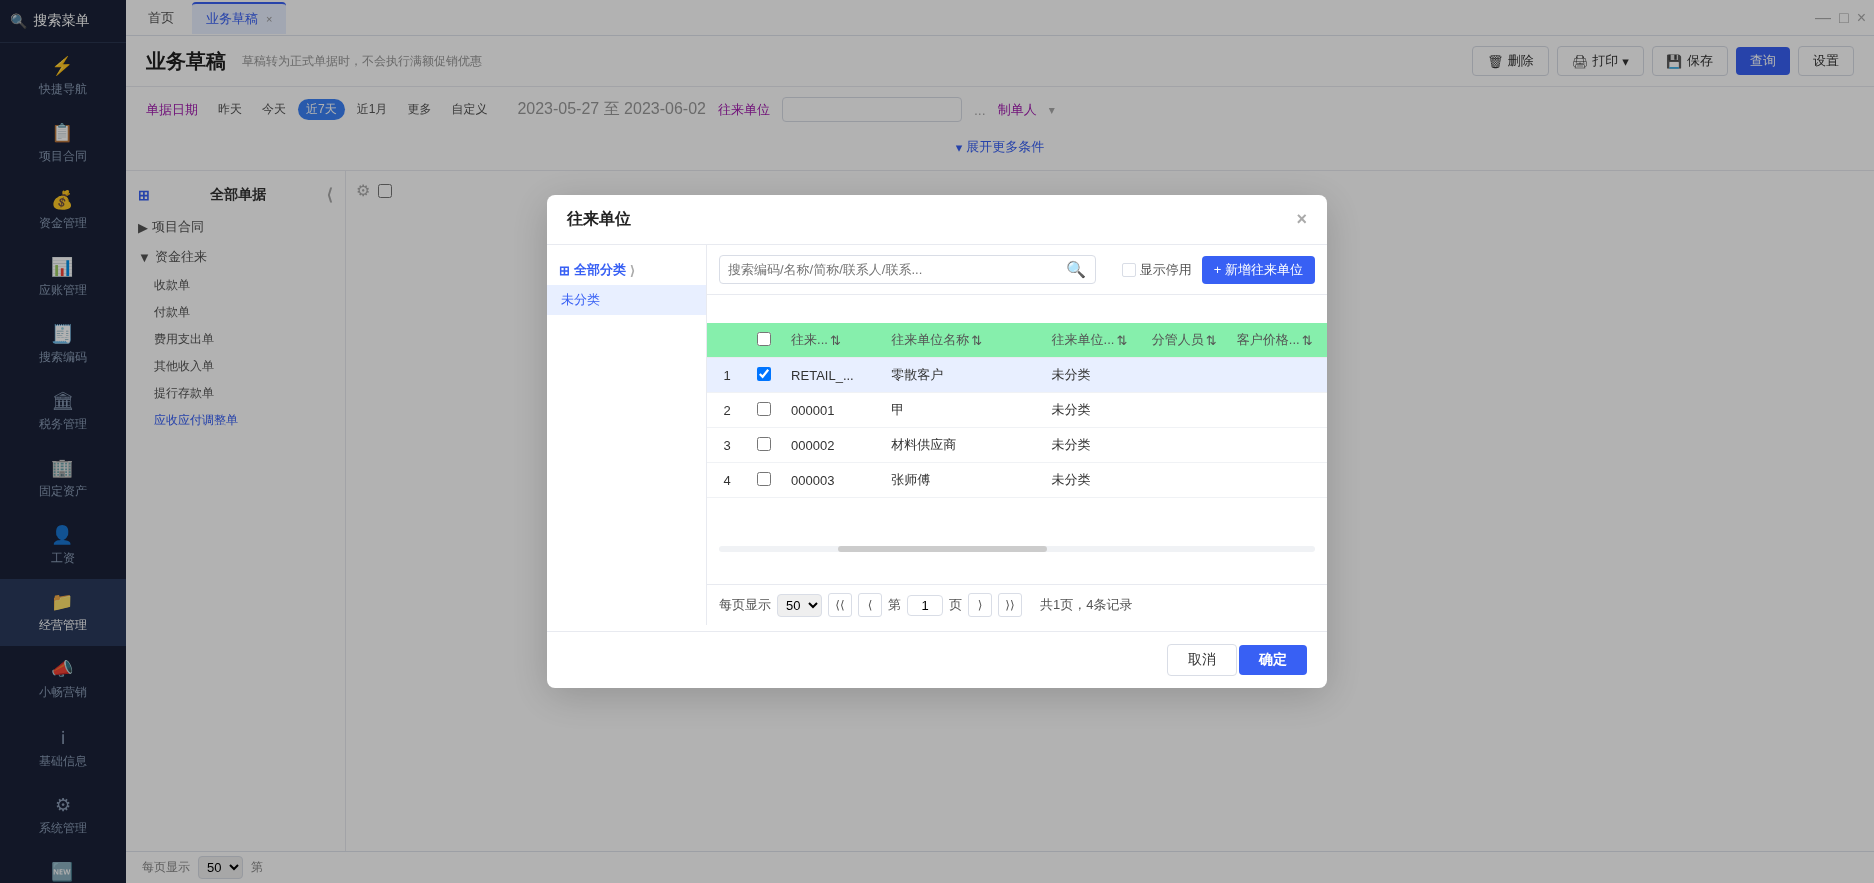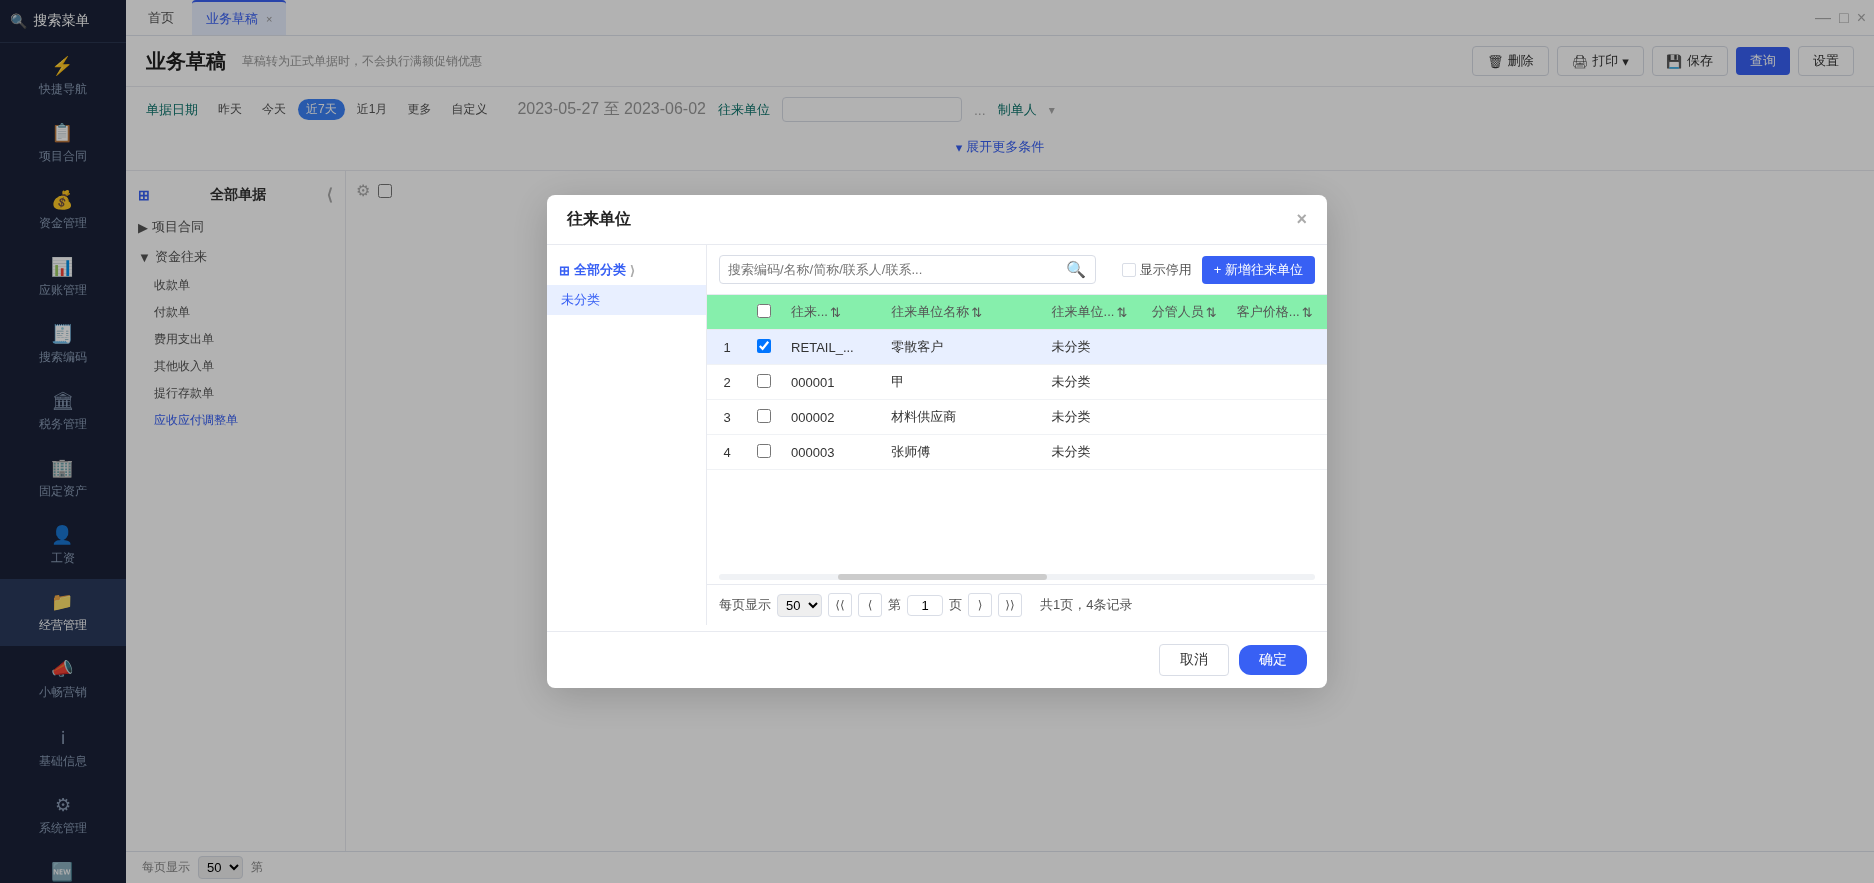--- a/index.html
+++ b/index.html
@@ -43,20 +43,21 @@
       display: flex;
       flex-direction: column;
       background: #f0f2f5;
       overflow: hidden;
     }
 
     
     .tab-bar {
       background: #fff;
       display: flex;
+      align-items: center;
       border-bottom: 1px solid #e0e4ed;
       height: 36px;
       padding: 0 8px;
       gap: 4px;
     }
     .tab-item {
       padding: 6px 14px;
       font-size: 13px;
       cursor: pointer;
       color: #555;
@@ -110,21 +111,21 @@
     
     .filter-bar {
       background: #fff;
       padding: 10px 20px;
       display: flex;
       align-items: center;
       gap: 12px;
       border-bottom: 1px solid #e8eaf0;
       flex-wrap: wrap;
     }
-    .filter-label { font-size: 13px; color: #0f766e; }
+    .filter-label { font-size: 13px; color: #a21caf; }
     .date-pills { display: flex; gap: 4px; }
     .date-pill {
       padding: 2px 8px;
       border-radius: 12px;
       font-size: 12px;
       cursor: pointer;
       color: #555;
     }
     .date-pill.active { background: #3b82f6; color: #fff; }
     .date-range { font-size: 16px; color: #999; margin-left: 10px; }
@@ -253,21 +254,21 @@
       gap: 4px;
     }
     .dialog-left-collapse { cursor: pointer; color: #aaa; }
     .dialog-left-item {
       padding: 6px 14px;
       font-size: 13px;
       color: #333;
       cursor: pointer;
     }
     .dialog-left-item.active { background: #e8efff; color: #3860f4; }
-    .dialog-right { flex: 1; display: flex; flex-direction: column; overflow: hidden; }
+    .dialog-right { flex: 1; display: flex; flex-direction: column; overflow: hidden; gap: 28px; }
     .dialog-toolbar {
       padding: 10px 12px;
       display: flex;
       align-items: center;
       gap: 10px;
       border-bottom: 1px solid #e8eaf0;
     }
     .dialog-search {
       display: flex;
       align-items: center;
@@ -372,41 +373,42 @@
       border-radius: 4px;
       padding: 2px 4px;
       font-size: 13px;
       text-align: center;
     }
     .dialog-footer {
       padding: 12px 20px;
       display: flex;
       align-items: center;
       justify-content: flex-end;
-      gap: 10px;
+      gap: 2px;
       border-top: 1px solid #e8eaf0;
       margin-top: 6px;
     }
     .btn-cancel {
       padding: 6px 20px;
       border: 1px solid #d9dde6;
       background: #fff;
       border-radius: 4px;
       cursor: pointer;
       font-size: 14px;
       color: #333;
     }
     .btn-confirm {
       padding: 6px 20px;
       background: #3860f4;
       color: #fff;
       border: none;
-      border-radius: 12px;
+      border-radius: 4px;
       cursor: pointer;
       font-size: 14px;
+      font-weight: bold;
     }
     .col-num { width: 40px; text-align: center; }
     .col-check { width: 30px; text-align: center; }
     .col-code { width: 100px; }
     .col-name { width: 160px; }
     .col-category { width: 100px; }
     .col-person { width: 80px; }
     .col-price { width: 100px; }
 
     

